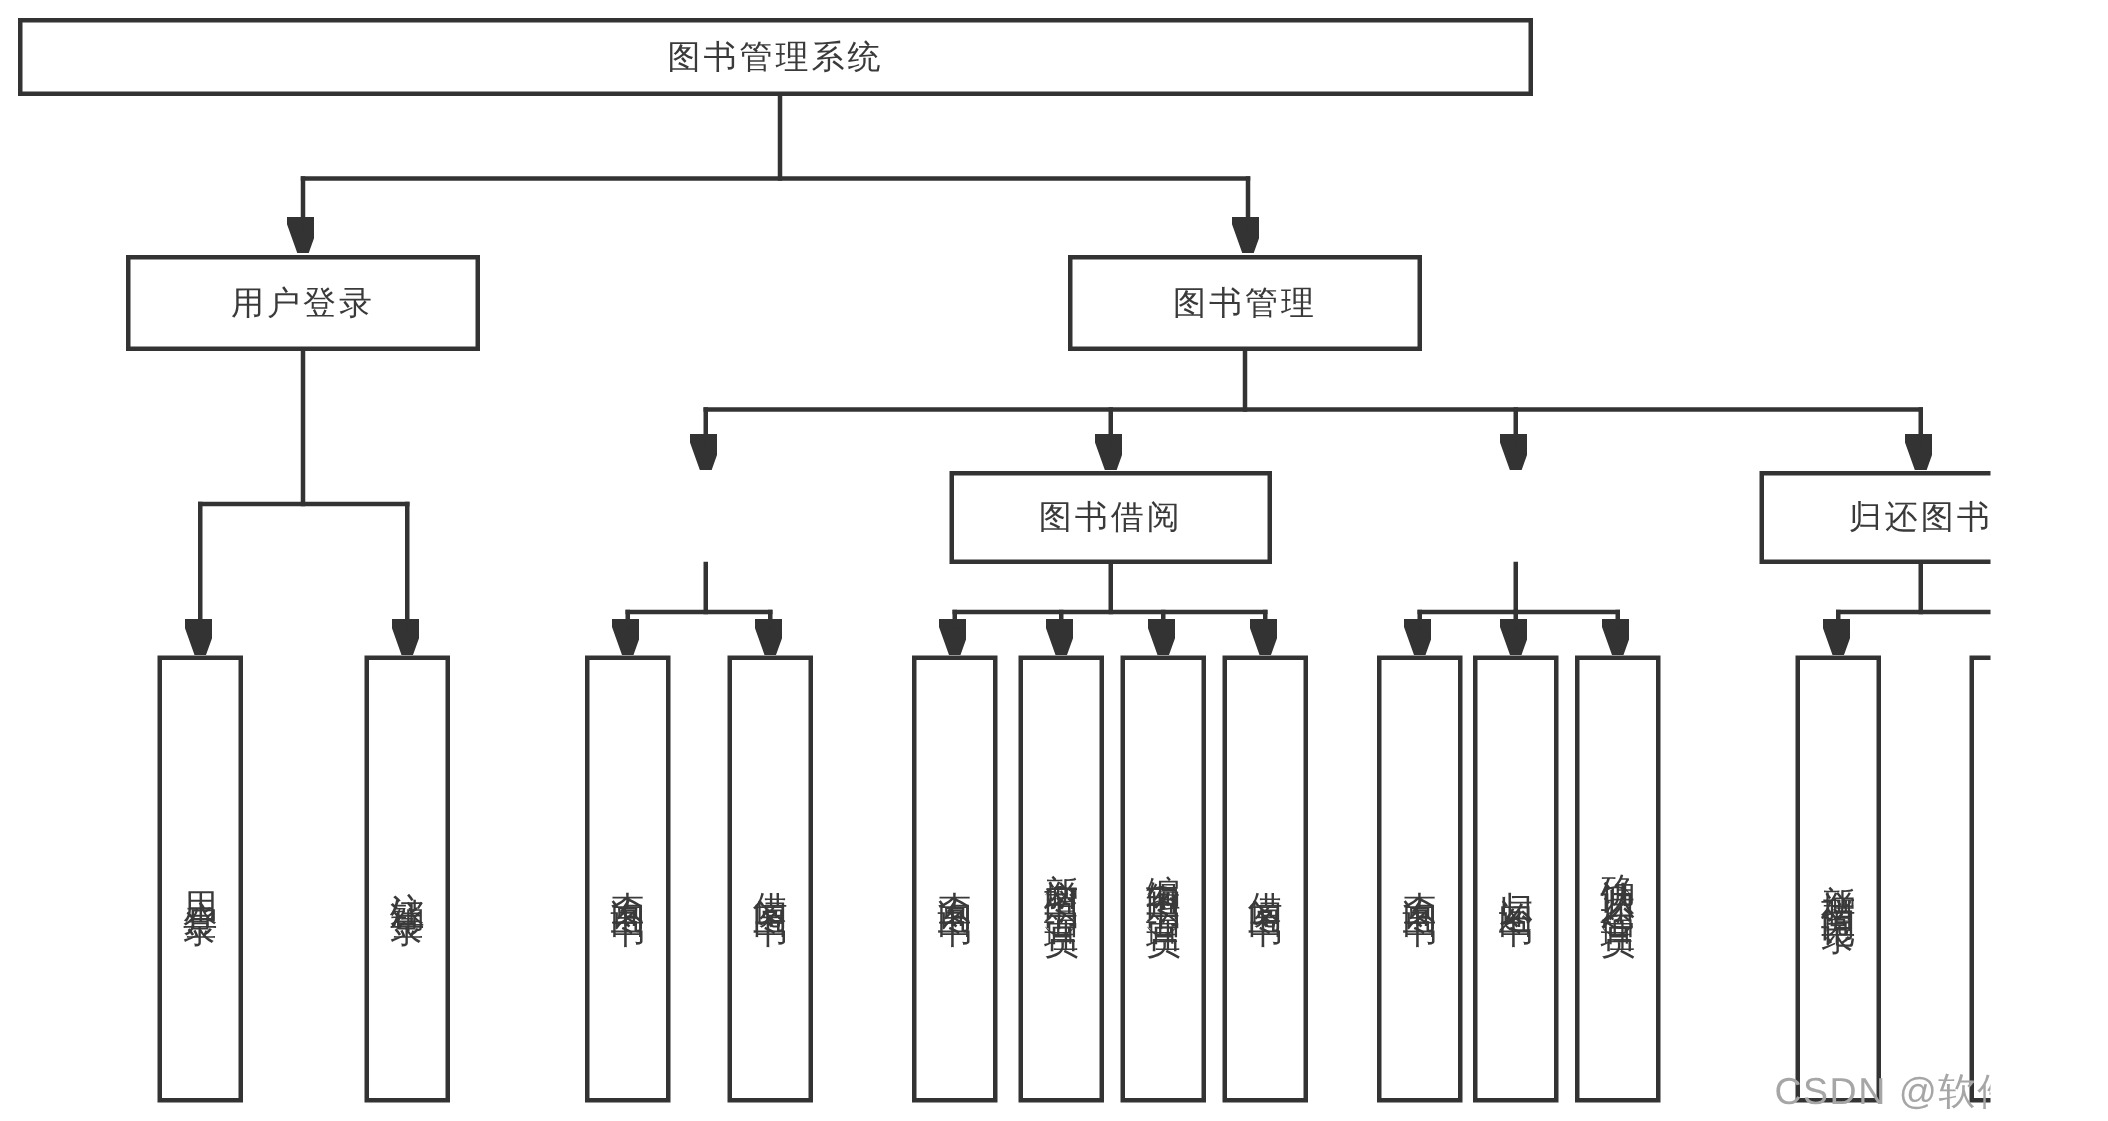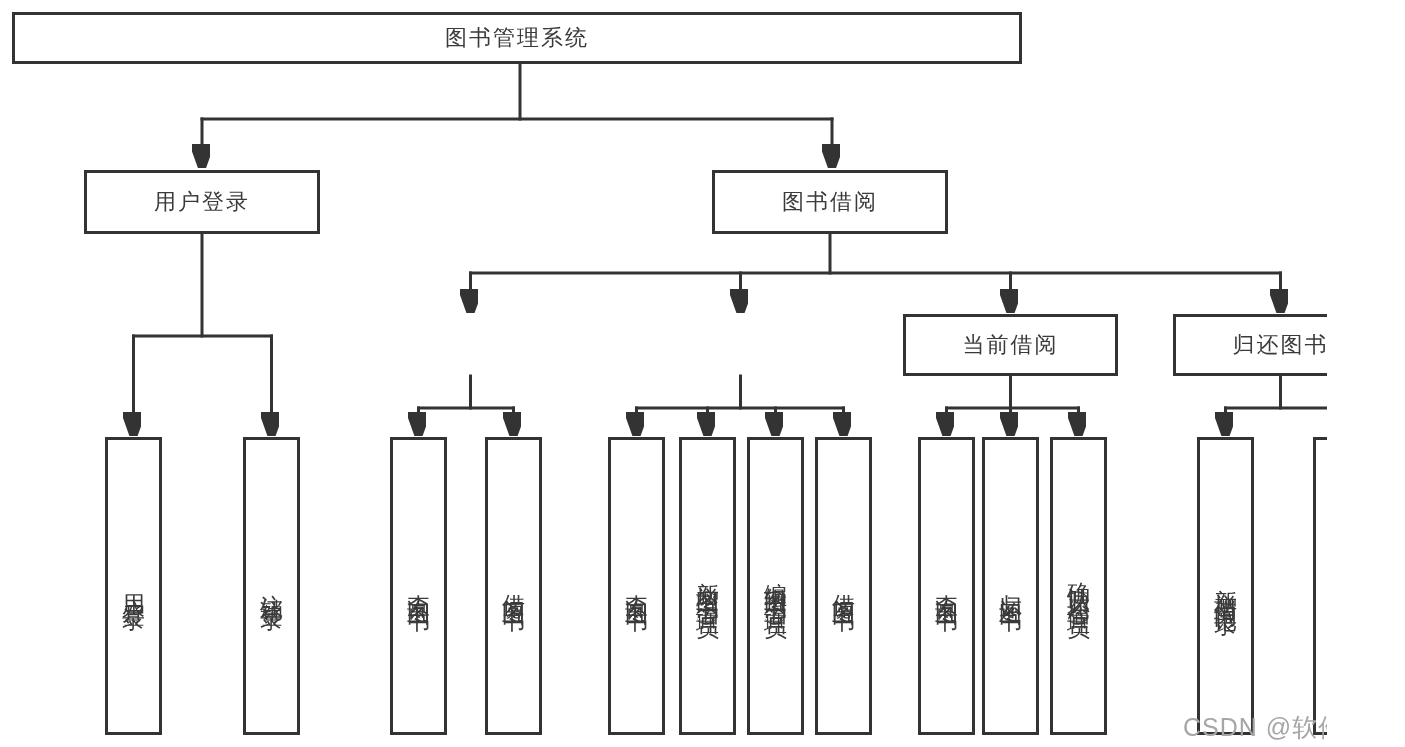--- a/index.html
+++ b/index.html
@@ -108,25 +108,25 @@
   </svg>
 
   <div class="node h" style="left:12px;top:12px;width:1010px;height:52px">
     <span>图书管理系统</span>
   </div>
 
   <div class="node h" style="left:84px;top:170px;width:236px;height:64px">
     <span>用户登录</span>
   </div>
   <div class="node h" style="left:712px;top:170px;width:236px;height:64px">
-    <span>图书借阅</span>
+    <span>图书管理</span>
   </div>
 
-  <div class="node h" style="left:903px;top:314px;width:215px;height:62px">
-    <span>当前借阅</span>
+  <div class="node h" style="left:633px;top:314px;width:215px;height:62px">
+    <span>图书借阅</span>
   </div>
   <div class="node h" style="left:1173px;top:314px;width:215px;height:62px">
     <span>归还图书</span>
   </div>
 
   <div class="node leaf" style="left:105px;top:437px;width:57px;height:298px">
     <span>用户登录</span>
   </div>
   <div class="node leaf" style="left:243px;top:437px;width:57px;height:298px">
     <span>注销登录</span>

